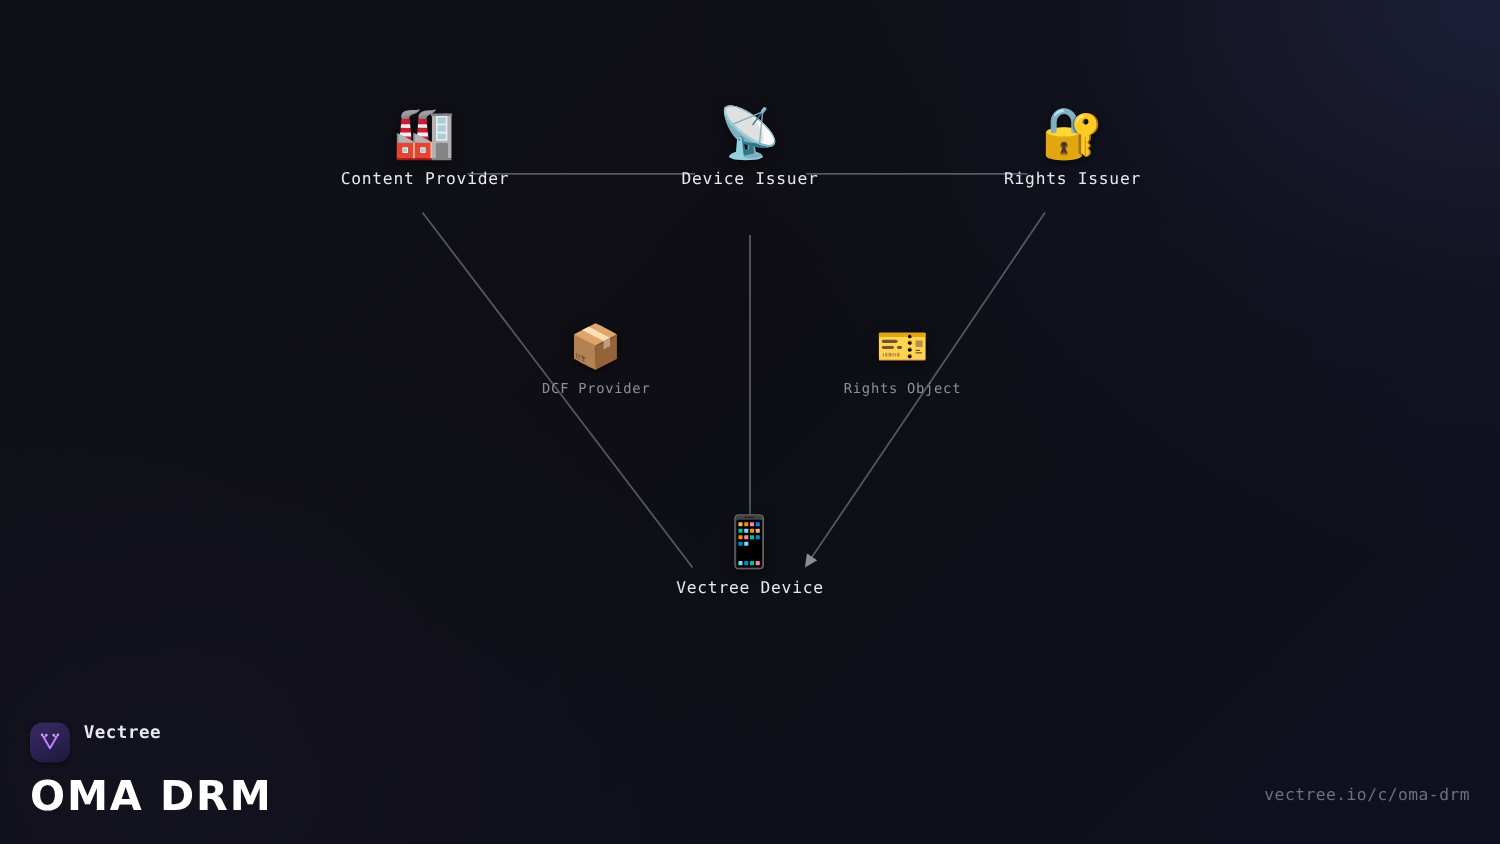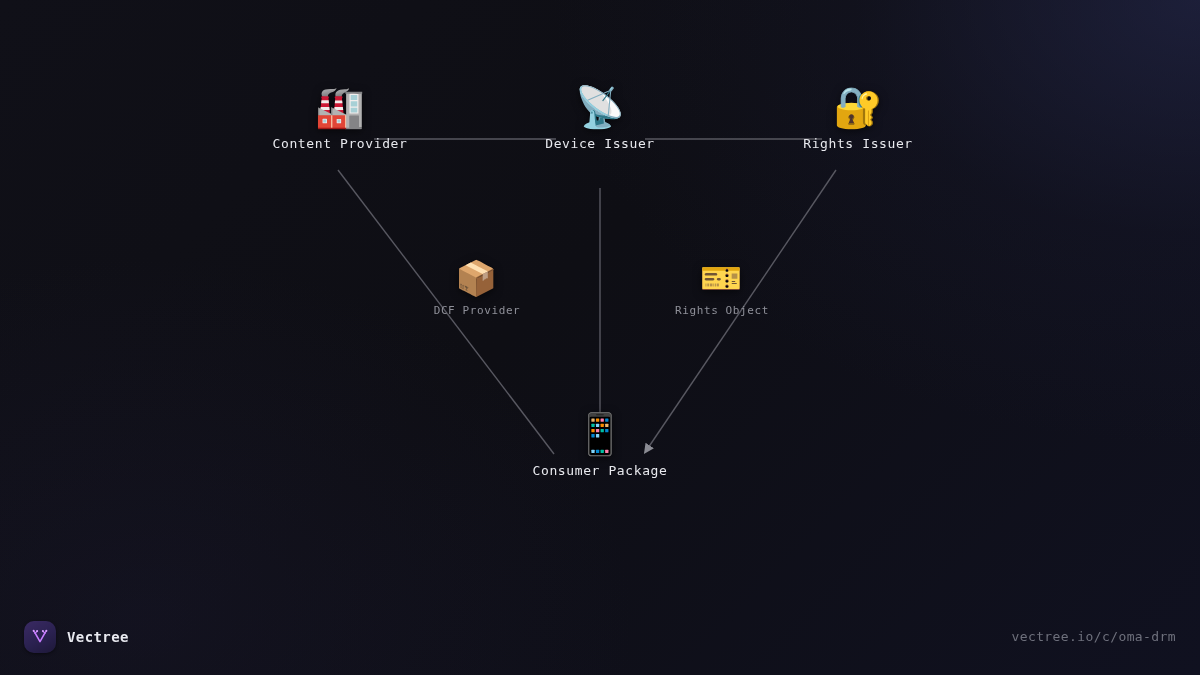--- a/index.html
+++ b/index.html
@@ -61,21 +61,20 @@
   }
 
   
   #brand {
     position: absolute;
     left: 24px;
     bottom: 22px;
   }
   #brand-row {
     display: flex;
-    align-items: center;
     gap: 11px;
   }
   #brand-logo {
     width: 32px;
     height: 32px;
     border-radius: 10px;
     background: linear-gradient(150deg, #3a2a63 0%, #2a2150 55%, #1d1838 100%);
     display: flex;
     align-items: center;
     justify-content: center;
@@ -150,37 +149,38 @@
     <div class="label">DCF Provider</div>
   </div>
 
   <div class="node artifact" style="left:722px; top:289px;">
     <div class="glyph">🎫</div>
     <div class="label">Rights Object</div>
   </div>
 
   <div class="node primary" style="left:600px; top:446px;">
     <div class="glyph">📱</div>
-    <div class="label">Consumer Package</div>
+    <div class="label">Vectree Device</div>
   </div>
 
   <div id="brand">
     <div id="brand-row">
       <div id="brand-logo">
         <svg width="20" height="20" viewBox="0 0 24 24" xmlns="http://www.w3.org/2000/svg" aria-hidden="true">
           <path d="M6.2 7.4 L12 17.6 L17.8 7.4" fill="none" stroke="#c77dff" stroke-width="1.9" stroke-linecap="round" stroke-linejoin="round"></path>
           <path d="M6.2 7.4 L4.6 5.0" fill="none" stroke="#c77dff" stroke-width="1.6" stroke-linecap="round"></path>
           <path d="M6.2 7.4 L8.2 5.2" fill="none" stroke="#c77dff" stroke-width="1.6" stroke-linecap="round"></path>
           <path d="M17.8 7.4 L19.4 5.0" fill="none" stroke="#c77dff" stroke-width="1.6" stroke-linecap="round"></path>
           <path d="M17.8 7.4 L15.8 5.2" fill="none" stroke="#c77dff" stroke-width="1.6" stroke-linecap="round"></path>
           <circle cx="4.4" cy="4.6" r="1.25" fill="#d89bff"></circle>
           <circle cx="8.5" cy="4.9" r="1.25" fill="#d89bff"></circle>
           <circle cx="19.6" cy="4.6" r="1.25" fill="#d89bff"></circle>
           <circle cx="15.5" cy="4.9" r="1.25" fill="#d89bff"></circle>
         </svg>
       </div>
       <div id="brand-name">Vectree</div>
     </div>
+    <div id="brand-title">OMA  DRM</div>
   </div>
 
   <div id="site-url">vectree.io/c/oma-drm</div>
 
 </div>
 
 </body></html>

